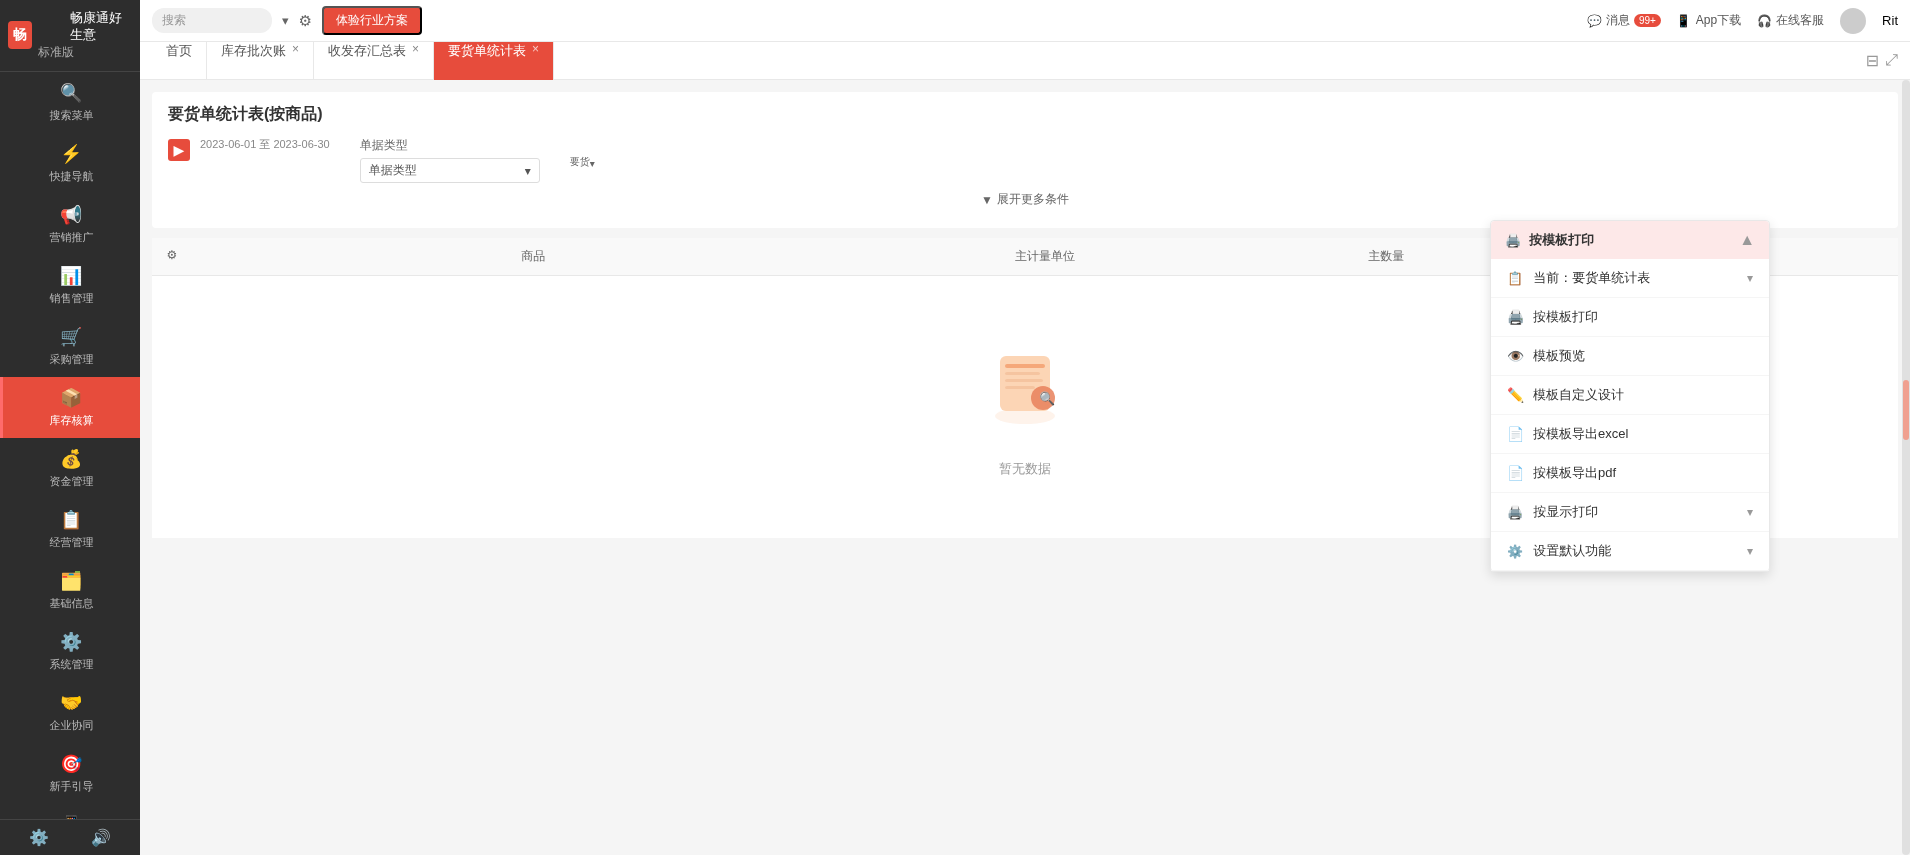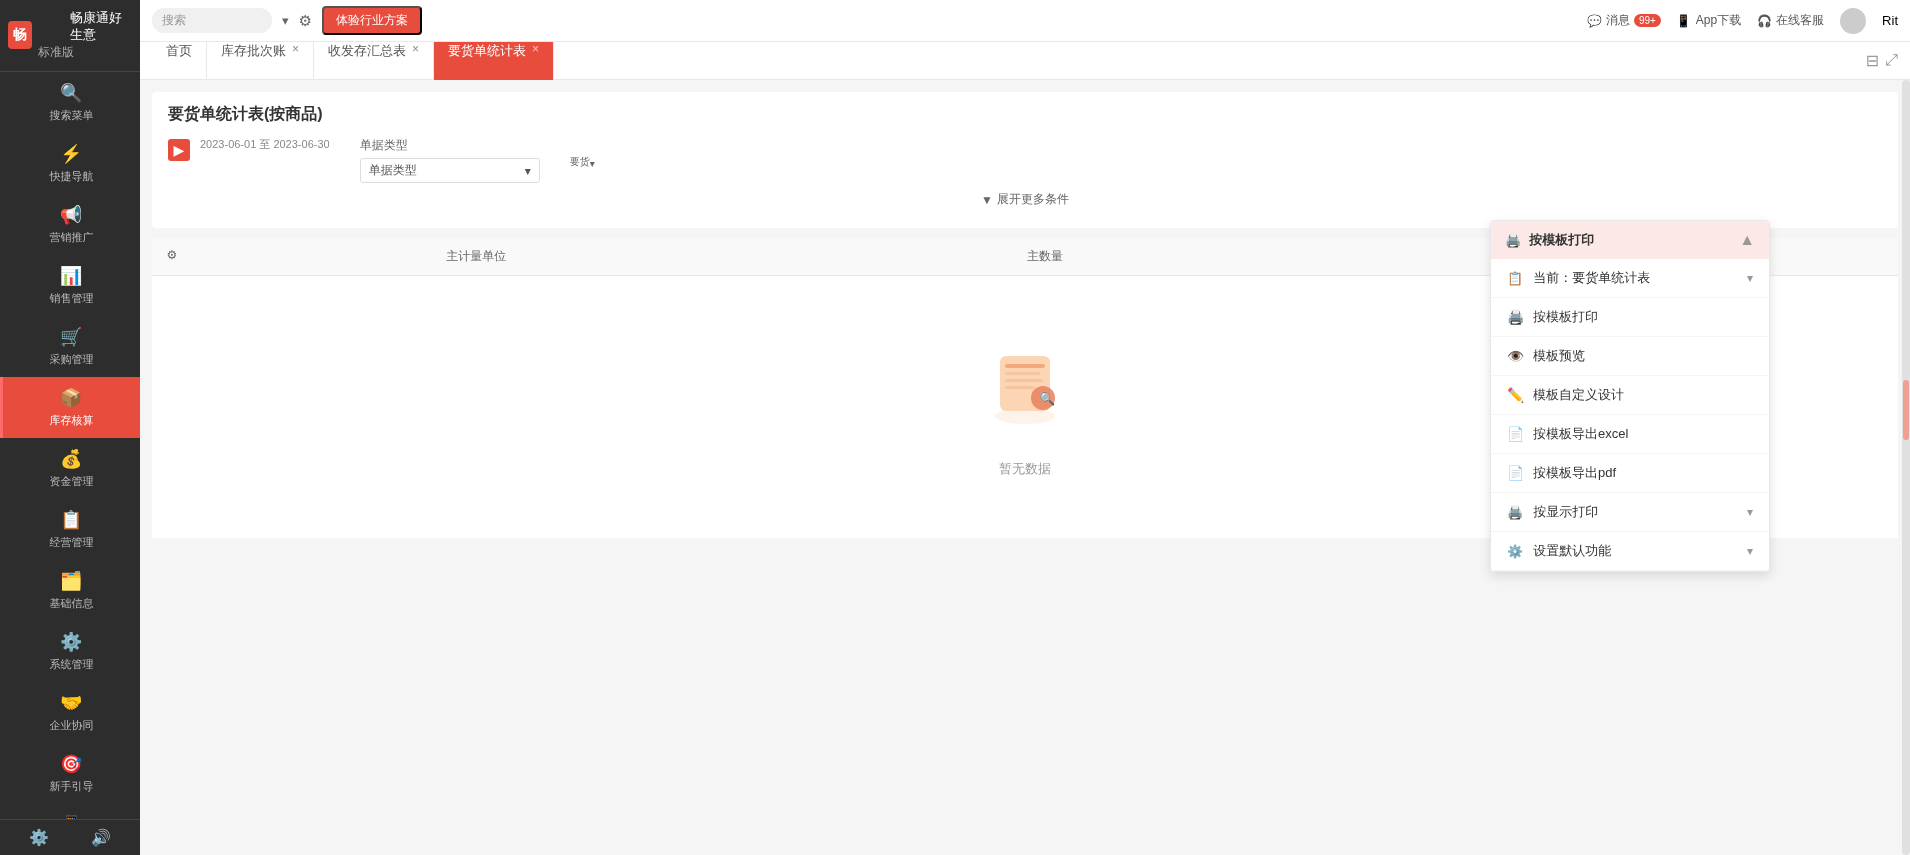--- a/index.html
+++ b/index.html
@@ -375,20 +375,21 @@
         <span>▼</span>
         <span>展开更多条件</span>
       </div>
     </div>
 
     <div style="background:#fff; border-radius:4px; position:relative;">
 
 
       <div class="table-header">
         <div class="th gear">⚙</div>
+        <div class="th product">商品</div>
         <div class="th">主计量单位</div>
         <div class="th">主数量</div>
         <div class="th">零售金额</div>
       </div>
 
       <div class="empty-state">
         <div style="font-size:70px; margin-bottom:8px;">
           
           <svg width="100" height="100" viewBox="0 0 100 100">
             <ellipse cx="50" cy="80" rx="30" ry="8" fill="#fde8d8" opacity="0.5"></ellipse>

